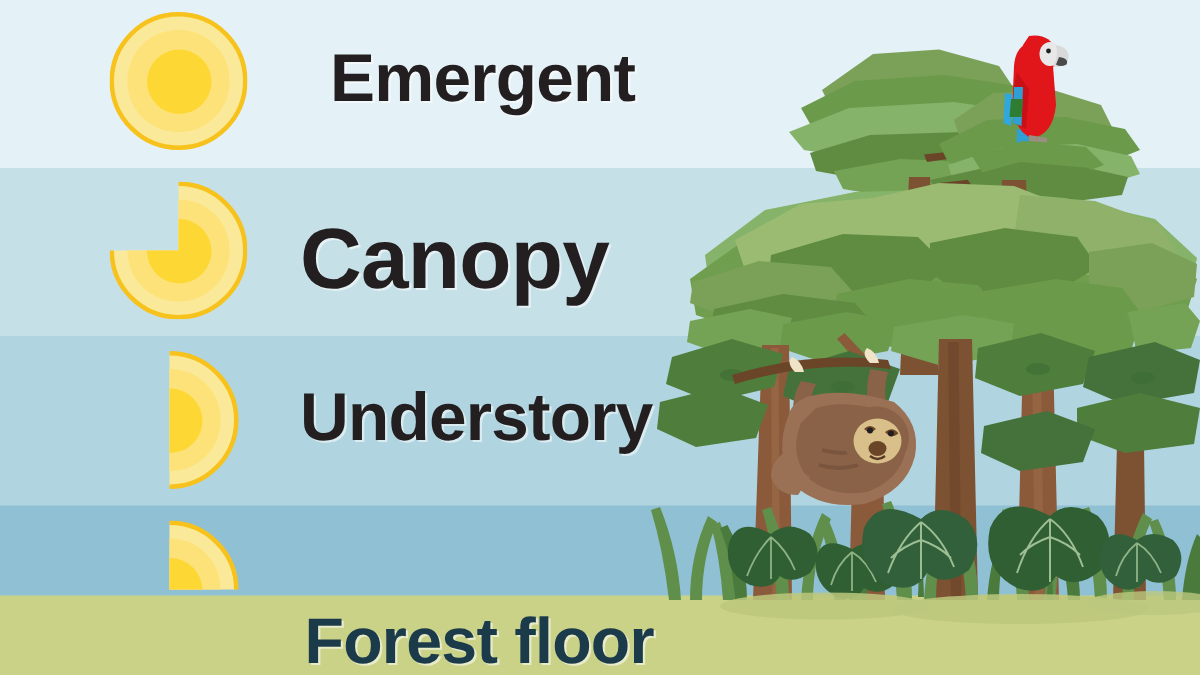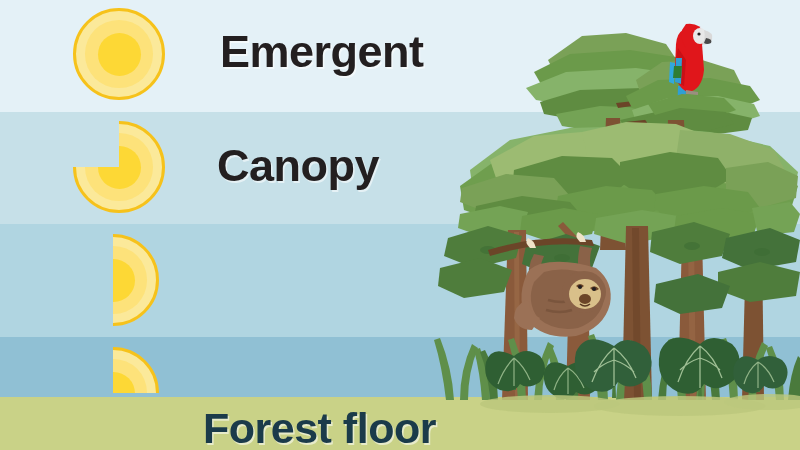--- a/index.html
+++ b/index.html
@@ -17,21 +17,21 @@
 
   .label{
     position:absolute;
     font-weight:bold;
     letter-spacing:-0.5px;
     white-space:nowrap;
     color:#231f20;
     text-shadow:1.5px 1.5px 0 rgba(255,255,255,.55);
   }
   #label-emergent  {left:188px;top:26px;  font-size:45px;margin-left:32px;}
-  #label-canopy    {left:217px;top:140px; font-size:45px;text-align:right;}
+  #label-canopy    {left:200px;top:140px; font-size:57px;text-align:right;}
   #label-understory{left:200px;top:252px; font-size:45px;}
   #label-floor     {left:203px;top:368px; font-size:43px;color:#1b3b4a;margin-top:36px;}
 
   .sunwrap{position:absolute;overflow:hidden;}
   .sun{position:absolute;border-radius:50%;
        background:#fbe99a;
        border:3px solid #f6c21b;
        box-sizing:border-box;}
   .sun::before{
     content:"";position:absolute;left:11%;top:11%;width:78%;height:78%;
@@ -273,15 +273,16 @@
   </div>
   <div class="sunwrap" id="sunwrap-understory">
     <div class="sun"></div>
   </div>
   <div class="sunwrap" id="sunwrap-floor">
     <div class="sun"></div>
   </div>
 
   <div class="label" id="label-emergent">Emergent</div>
   <div class="label" id="label-canopy">Canopy</div>
+  <div class="label" id="label-understory">Understory</div>
   <div class="label" id="label-floor">Forest floor</div>
 
 </div>
 
 </body></html>

